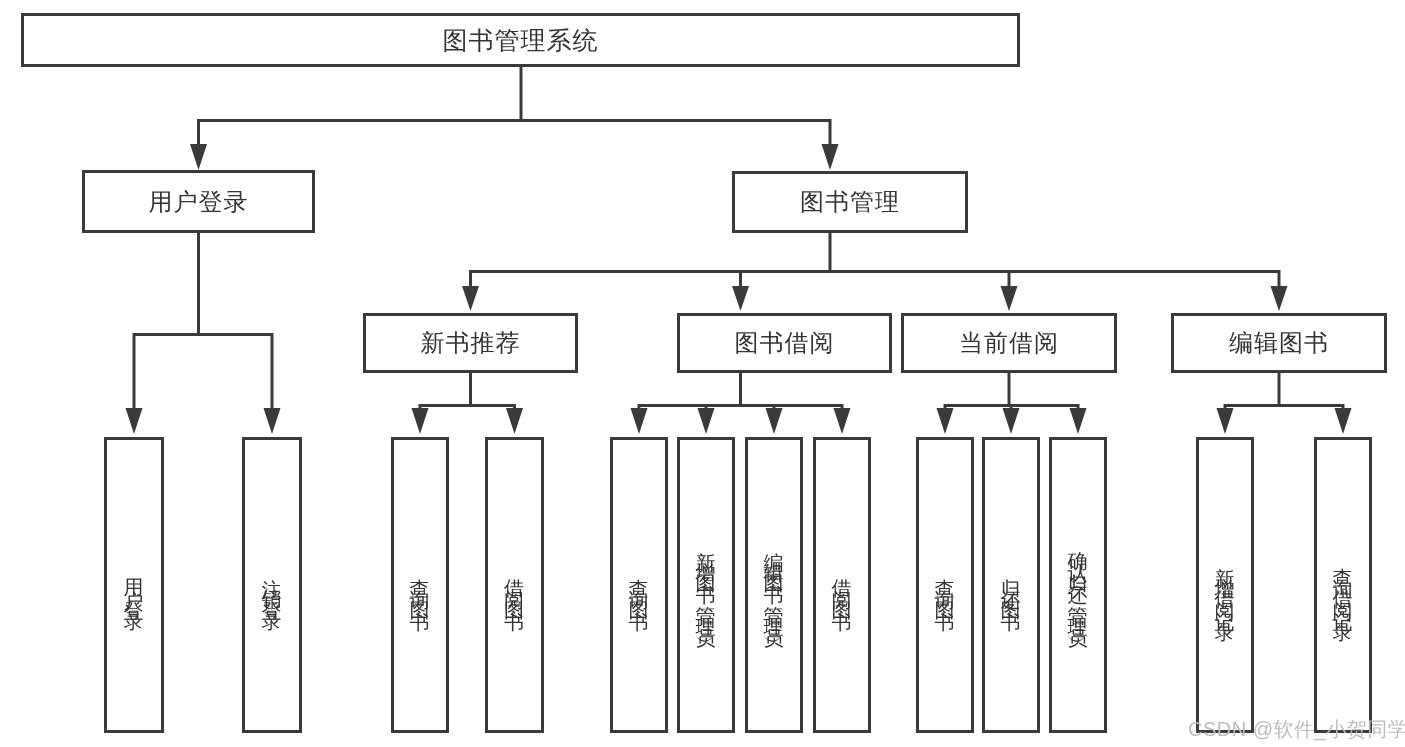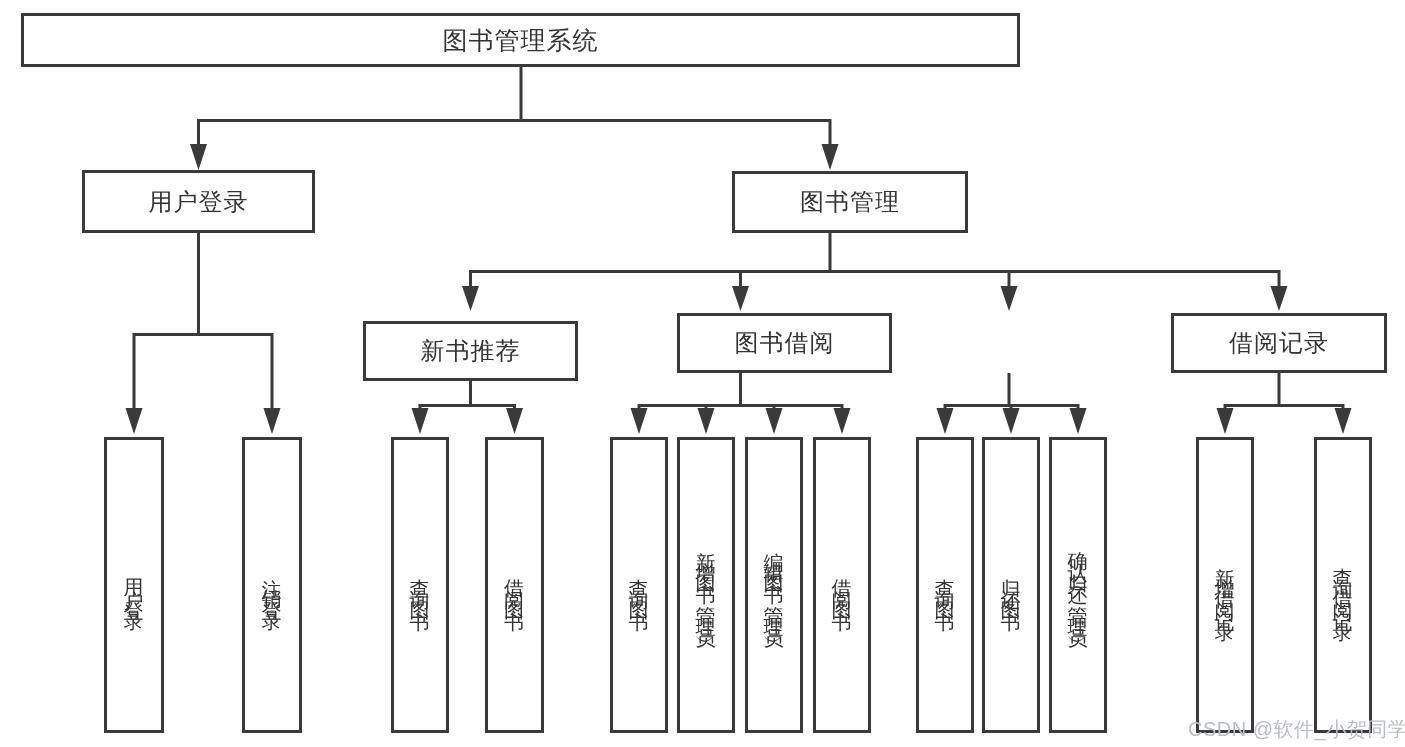--- a/index.html
+++ b/index.html
@@ -105,23 +105,24 @@
              M1069.5 408 L1086.5 408 L1078 434 Z
              M1216.5 408 L1233.5 408 L1225 434 Z
              M1334.5 408 L1351.5 408 L1343 434 Z"></path>
   </svg>
 
   <div class="node h root" style="left:21px; top:13px; width:999px; height:54px;">图书管理系统</div>
 
   <div class="node h" style="left:82px; top:170px; width:233px; height:63px;">用户登录</div>
   <div class="node h" style="left:712px; top:171px; width:236px; height:62px;margin-left:20px;">图书管理</div>
 
-  <div class="node h" style="left:363px; top:321px; width:215px; height:60px;font-family:Liberation Serif, serif;">新书推荐</div>
+  <div class="node h" style="left:363px; top:313px; width:215px; height:60px;font-family:Liberation Serif, serif;">新书推荐</div>
   <div class="node h" style="left:633px; top:313px; width:215px; height:60px;margin-left:44px;">图书借阅</div>
-  <div class="node h" style="left:1171px; top:313px; width:216px; height:60px;">借阅记录</div>
+  <div class="node h" style="left:901px; top:313px; width:216px; height:60px;">当前借阅</div>
+  <div class="node h" style="left:1171px; top:313px; width:216px; height:60px;">编辑图书</div>
 
   <div class="node v" style="left:104px; top:437px; width:60px; height:296px;">
     <span>用户登录</span>
   </div>
   <div class="node v" style="left:242px; top:437px; width:60px; height:296px;">
     <span>注销登录</span>
   </div>
 
   <div class="node v" style="left:391px; top:437px; width:58px; height:296px;">
     <span>查询图书</span>

